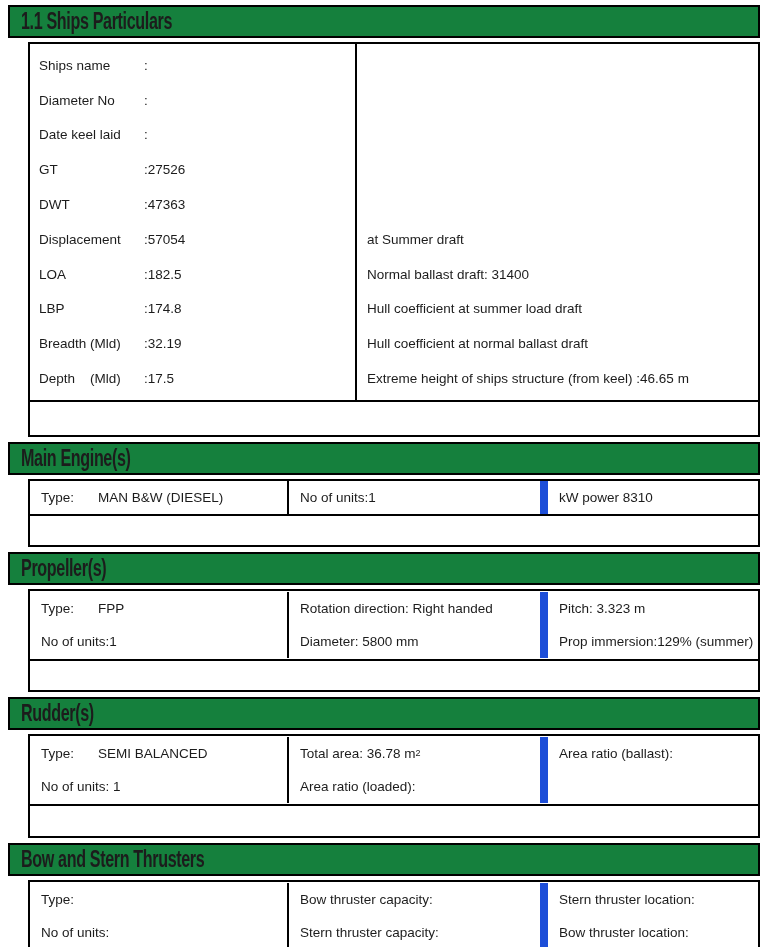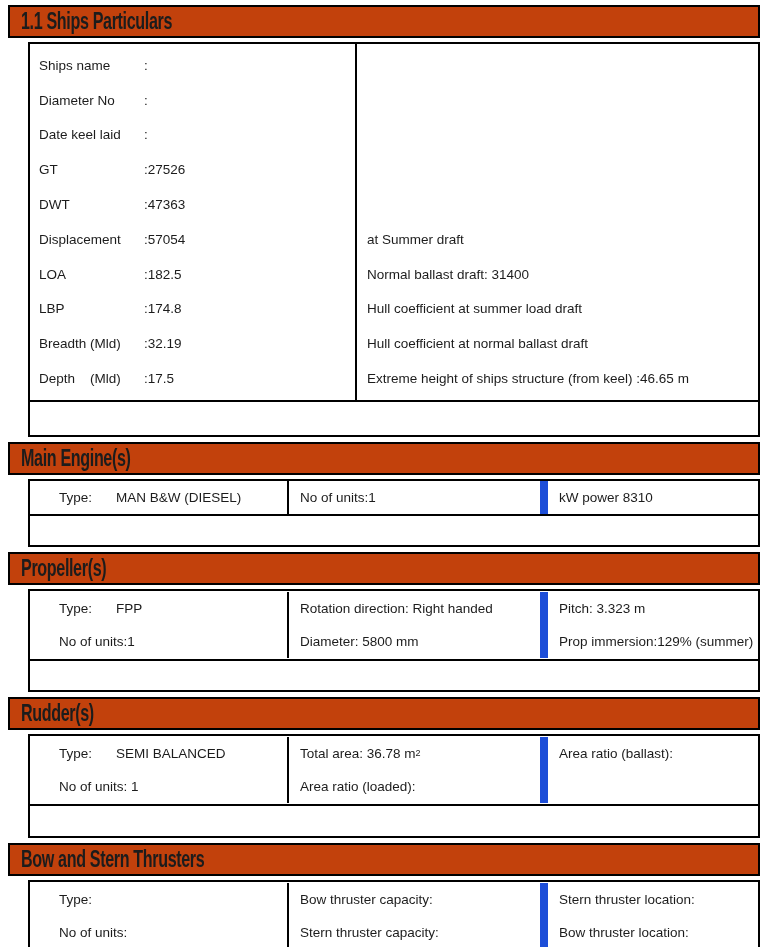--- a/index.html
+++ b/index.html
@@ -15,21 +15,21 @@
     height: 947px;
     background: #ffffff;
     overflow: hidden;
   }
   .content {
     padding: 5px 8px 0 8px;
   }
   
   .hbar {
     height: 33px;
-    background: #c2410c;
+    background: #15803d;
     border: 2px solid #000;
     display: flex;
     align-items: center;
     padding-left: 11px;
     margin-bottom: 4px;
     overflow: hidden;
   }
   .hbar-text {
     font-size: 23px;
     font-weight: 700;
@@ -82,21 +82,21 @@
   .empty-row {
     height: 33px;
   }
   .empty-row.bordered { border-top: 2px solid #000; }
   
   .trow { display: flex; }
   .tcell {
     padding: 0;
     overflow: hidden;
   }
-  .tcell.c1 { width: 257px; padding-left: 18px; }
+  .tcell.c1 { width: 257px; }
   .tcell.c2 { width: 253px; border-left: 2px solid #000; }
   .tcell.c3 { flex: 1; border-left: 8px solid #1d4ed8; }
   .line {
     height: 33px;
     display: flex;
     align-items: center;
     font-size: 13.5px;
     padding-left: 11px;
     white-space: pre-wrap;
   }

